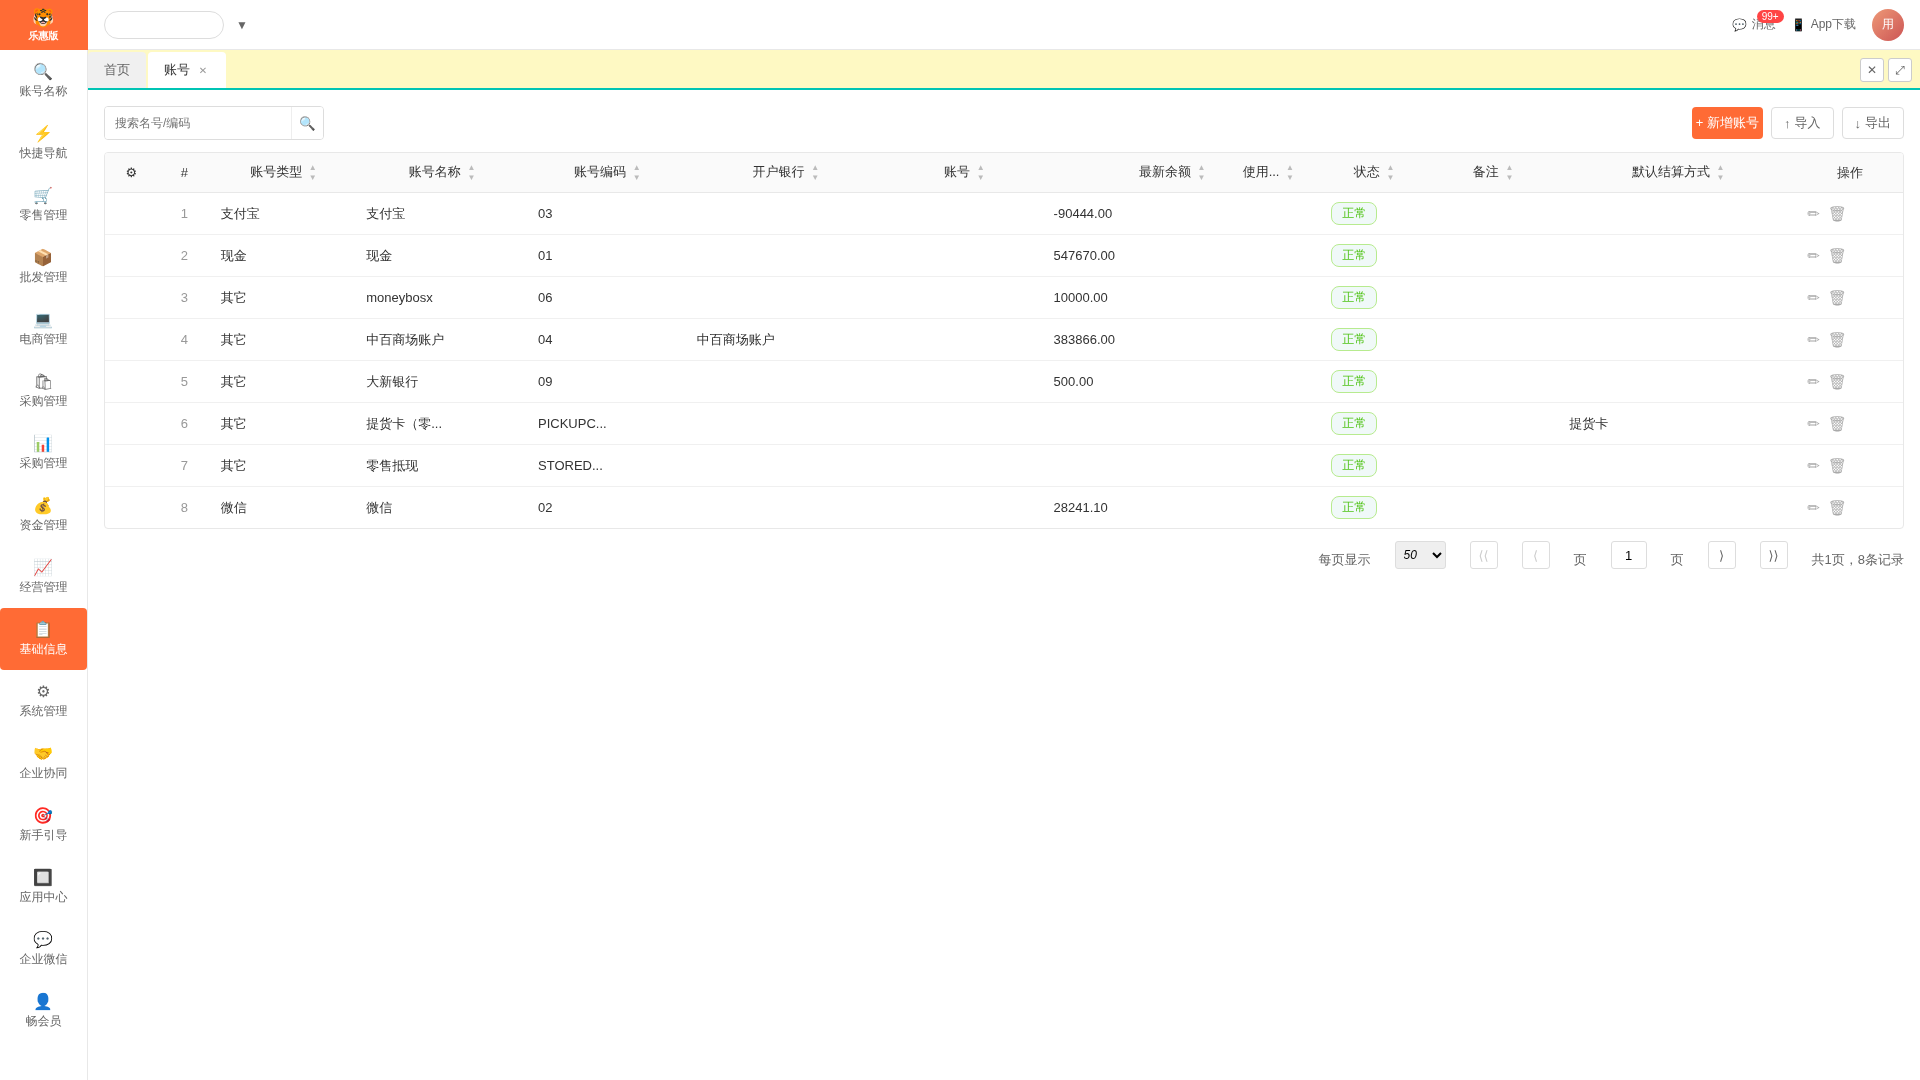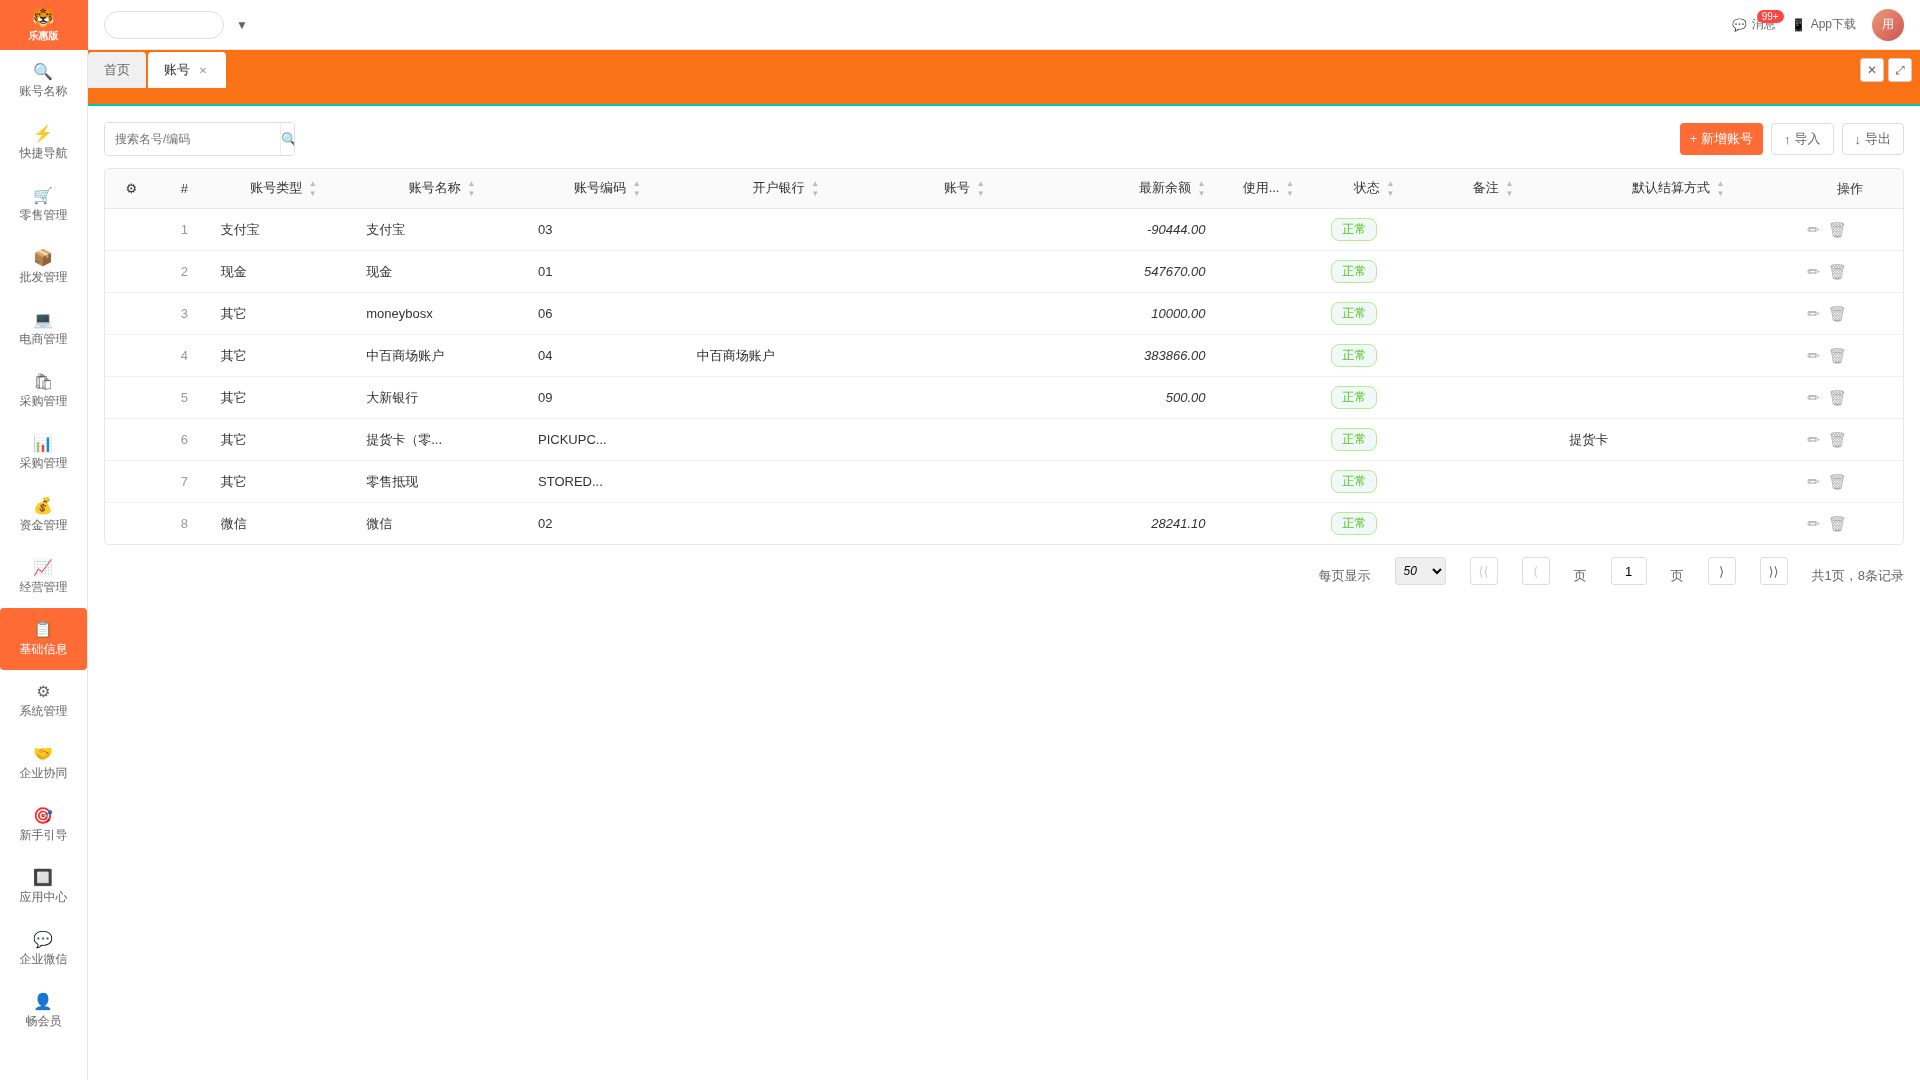--- a/index.html
+++ b/index.html
@@ -100,25 +100,25 @@
       top: -6px;
       right: -8px;
       min-width: 18px;
       text-align: center;
     }
     .topbar-app { display: flex; align-items: center; gap: 4px; font-size: 12px; color: #666; cursor: pointer; }
     .topbar-avatar { width: 32px; height: 32px; border-radius: 50%; background: #ddd; overflow: hidden; cursor: pointer; }
 
     
     .tabs-bar {
-      height: 56px;
-      background: #f97316;
+      height: 40px;
+      background: #fef9c3;
       display: flex;
       align-items: flex-end;
-      padding: 16px 0;
+      padding: 0 0;
       border-bottom: 2px solid #00c4b4;
       flex-shrink: 0;
     }
     .tab {
       height: 36px;
       padding: 0 16px;
       display: flex;
       align-items: center;
       font-size: 13px;
       cursor: pointer;
@@ -179,21 +179,21 @@
       align-items: center;
       justify-content: space-between;
       margin-bottom: 12px;
     }
     .search-box {
       display: flex;
       align-items: center;
       border: 1px solid #ddd;
       border-radius: 4px;
       overflow: hidden;
-      width: 191px;
+      width: 220px;
     }
     .search-input {
       flex: 1;
       height: 32px;
       border: none;
       padding: 0 10px;
       font-size: 12px;
       outline: none;
     }
     .search-btn {
@@ -204,21 +204,21 @@
       cursor: pointer;
       display: flex;
       align-items: center;
       justify-content: center;
       color: #999;
       border-left: 1px solid #eee;
     }
     .toolbar-right { display: flex; align-items: center; gap: 8px; }
     .btn-primary {
       height: 32px;
-      padding: 0 10px;
+      padding: 0 4px;
       background: #ff6b35;
       color: #fff;
       border: none;
       border-radius: 4px;
       cursor: pointer;
       font-size: 13px;
       display: flex;
       align-items: center;
       gap: 4px;
     }
@@ -288,21 +288,21 @@
     .col-name { width: 130px; }
     .col-code { width: 120px; }
     .col-bank { width: 150px; }
     .col-account { width: 120px; }
     .col-balance { width: 130px; text-align: right; }
     .col-use { width: 80px; }
     .col-status { width: 80px; }
     .col-note { width: 100px; }
     .col-default { width: 180px; }
     .col-action { width: 80px; text-align: center; }
-    td.num-right { text-align: right; font-style: italic; }
+    td.num-right { text-align: left; }
 
     
     .pagination {
       display: flex;
       align-items: flex-end;
       justify-content: flex-end;
       padding: 12px 0 0 0;
       gap: 24px;
       font-size: 13px;
       color: #666;

